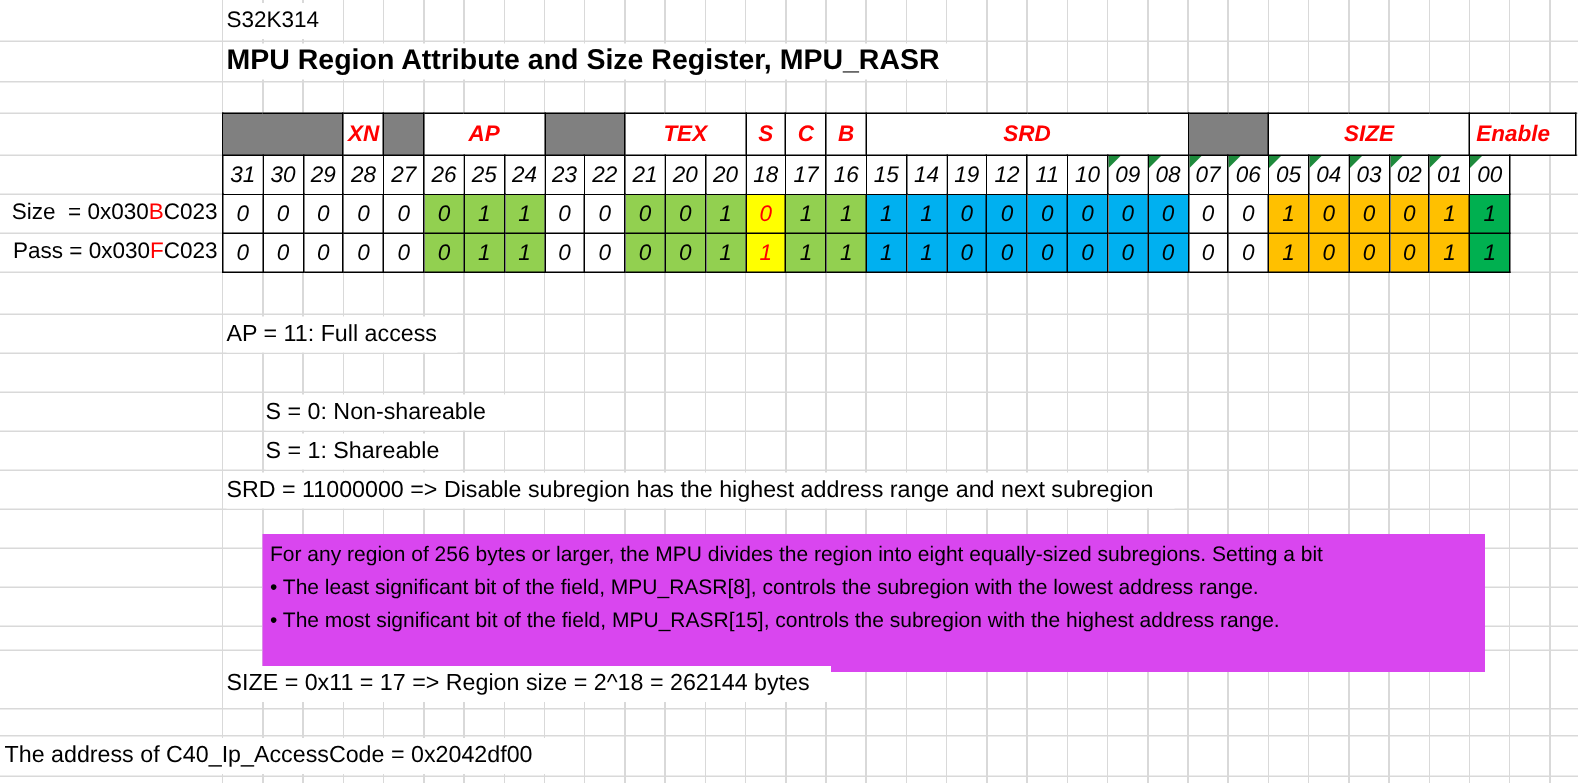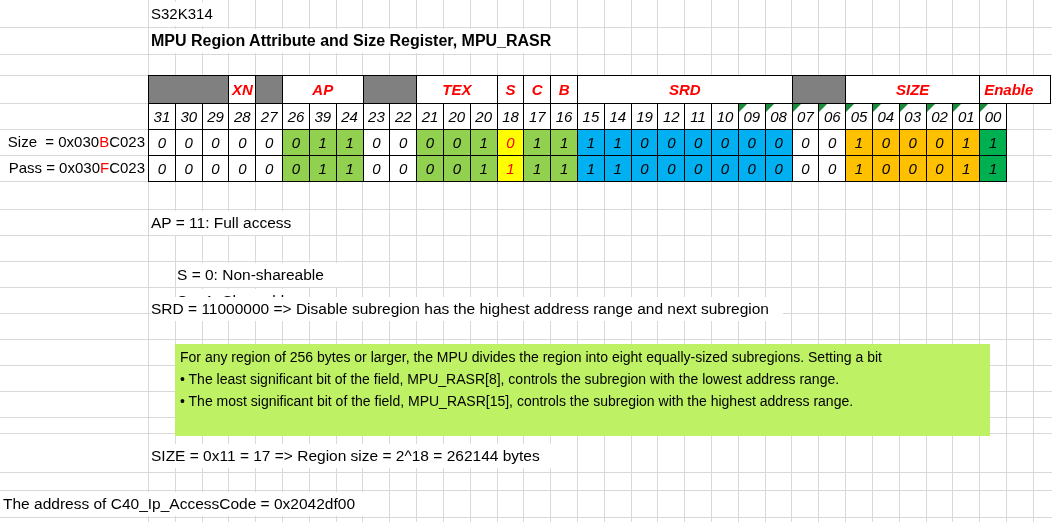--- a/index.html
+++ b/index.html
@@ -14,21 +14,21 @@
   }
   .hline{position:absolute;left:0;width:1052px;height:1px;background:#d9d9d9;z-index:1;}
   
   .note{
     position:absolute;background:#fff;z-index:3;white-space:pre;
     font-size:15.5px;line-height:22px;padding:1px 14px 1px 0;
   }
   .b{font-weight:bold;}
   .red{color:#ff0000;}
   #note-block{
-    position:absolute;left:175px;top:344px;width:815px;height:92px;background:#bef264;z-index:3;
+    position:absolute;left:175px;top:356px;width:815px;height:92px;background:#d946ef;z-index:3;
     padding:2px 0 0 5px;box-sizing:border-box;
   }
   #note-block div{font-size:14px;line-height:22px;white-space:pre;}
   
   #bit-table{
     position:absolute;left:148px;top:75px;z-index:5;
     border-collapse:collapse;table-layout:fixed;
   }
   #bit-table td{border:1px solid #000;padding:0;text-align:center;vertical-align:middle;overflow:hidden;}
   #bit-table tr{height:26px;font-style:italic;}
@@ -68,21 +68,21 @@
       <div class="hline" style="top: 365px;"></div>
       <div class="hline" style="top: 391px;"></div>
       <div class="hline" style="top: 417px;"></div>
       <div class="hline" style="top: 433px;"></div>
       <div class="hline" style="top: 472px;"></div>
       <div class="hline" style="top: 490px;"></div>
       <div class="hline" style="top: 517px;"></div>
     </div>
 
   <div class="note" style="left:151px;top:2px;font-size:15px;">S32K314</div>
-  <div class="note b" style="left:151px;top:29px;font-size:16px;">MPU Region Attribute and Size Register, MPU_RASR</div>
+  <div class="note b" style="left:151px;top:29px;font-size:19px;">MPU Region Attribute and Size Register, MPU_RASR</div>
 
   <table id="bit-table">
       <colgroup>
         <col style="width: 26.8125px;">
         <col style="width: 26.8125px;">
         <col style="width: 26.8125px;">
         <col style="width: 26.8125px;">
         <col style="width: 26.8125px;">
         <col style="width: 26.8125px;">
         <col style="width: 26.8125px;">
@@ -129,21 +129,21 @@
           <td colspan="5" class="fieldhdr" style="color: rgb(255, 0, 0);">SIZE</td>
           <td colspan="2" class="fieldhdr enable" style="color: rgb(255, 0, 0);">Enable</td>
         </tr>
         <tr>
           <td class="bitnum">31</td>
           <td class="bitnum">30</td>
           <td class="bitnum">29</td>
           <td class="bitnum">28</td>
           <td class="bitnum">27</td>
           <td class="bitnum">26</td>
-          <td class="bitnum">39</td>
+          <td class="bitnum">25</td>
           <td class="bitnum">24</td>
           <td class="bitnum">23</td>
           <td class="bitnum">22</td>
           <td class="bitnum">21</td>
           <td class="bitnum">20</td>
           <td class="bitnum">20</td>
           <td class="bitnum">18</td>
           <td class="bitnum">17</td>
           <td class="bitnum">16</td>
           <td class="bitnum">15</td>
@@ -236,21 +236,21 @@
         </tr>
       </tbody>
     </table>
 
   <div class="rowlabel" style="top:130px;"><span>Size  = 0x030</span><span class="red">B</span><span>C023</span></div>
   <div class="rowlabel" style="top:156px;"><span>Pass = 0x030</span><span class="red">F</span><span>C023</span></div>
 
   <div class="note" style="left:151px;top:211px;">AP = 11: Full access</div>
   <div class="note" style="left:177px;top:263px;text-align:right;">S = 0: Non-shareable</div>
   <div class="note" style="left:177px;top:289px;">S = 1: Shareable</div>
-  <div class="note" style="left:151px;top:297px;">SRD = 11000000 =&gt; Disable subregion has the highest address range and next subregion</div>
+  <div class="note" style="left:151px;top:315px;">SRD = 11000000 =&gt; Disable subregion has the highest address range and next subregion</div>
 
   <div id="note-block">
     <div>For any region of 256 bytes or larger, the MPU divides the region into eight equally-sized subregions. Setting a bit</div>
     <div>• The least significant bit of the field, MPU_RASR[8], controls the subregion with the lowest address range.</div>
     <div>• The most significant bit of the field, MPU_RASR[15], controls the subregion with the highest address range.</div>
   </div>
 
   <div class="note" style="left:151px;top:444px;">SIZE = 0x11 = 17 =&gt; Region size = 2^18 = 262144 bytes</div>
   <div class="note" style="left:0px;top:492px;padding-left:3px;">The address of C40_Ip_AccessCode = 0x2042df00</div>
 

